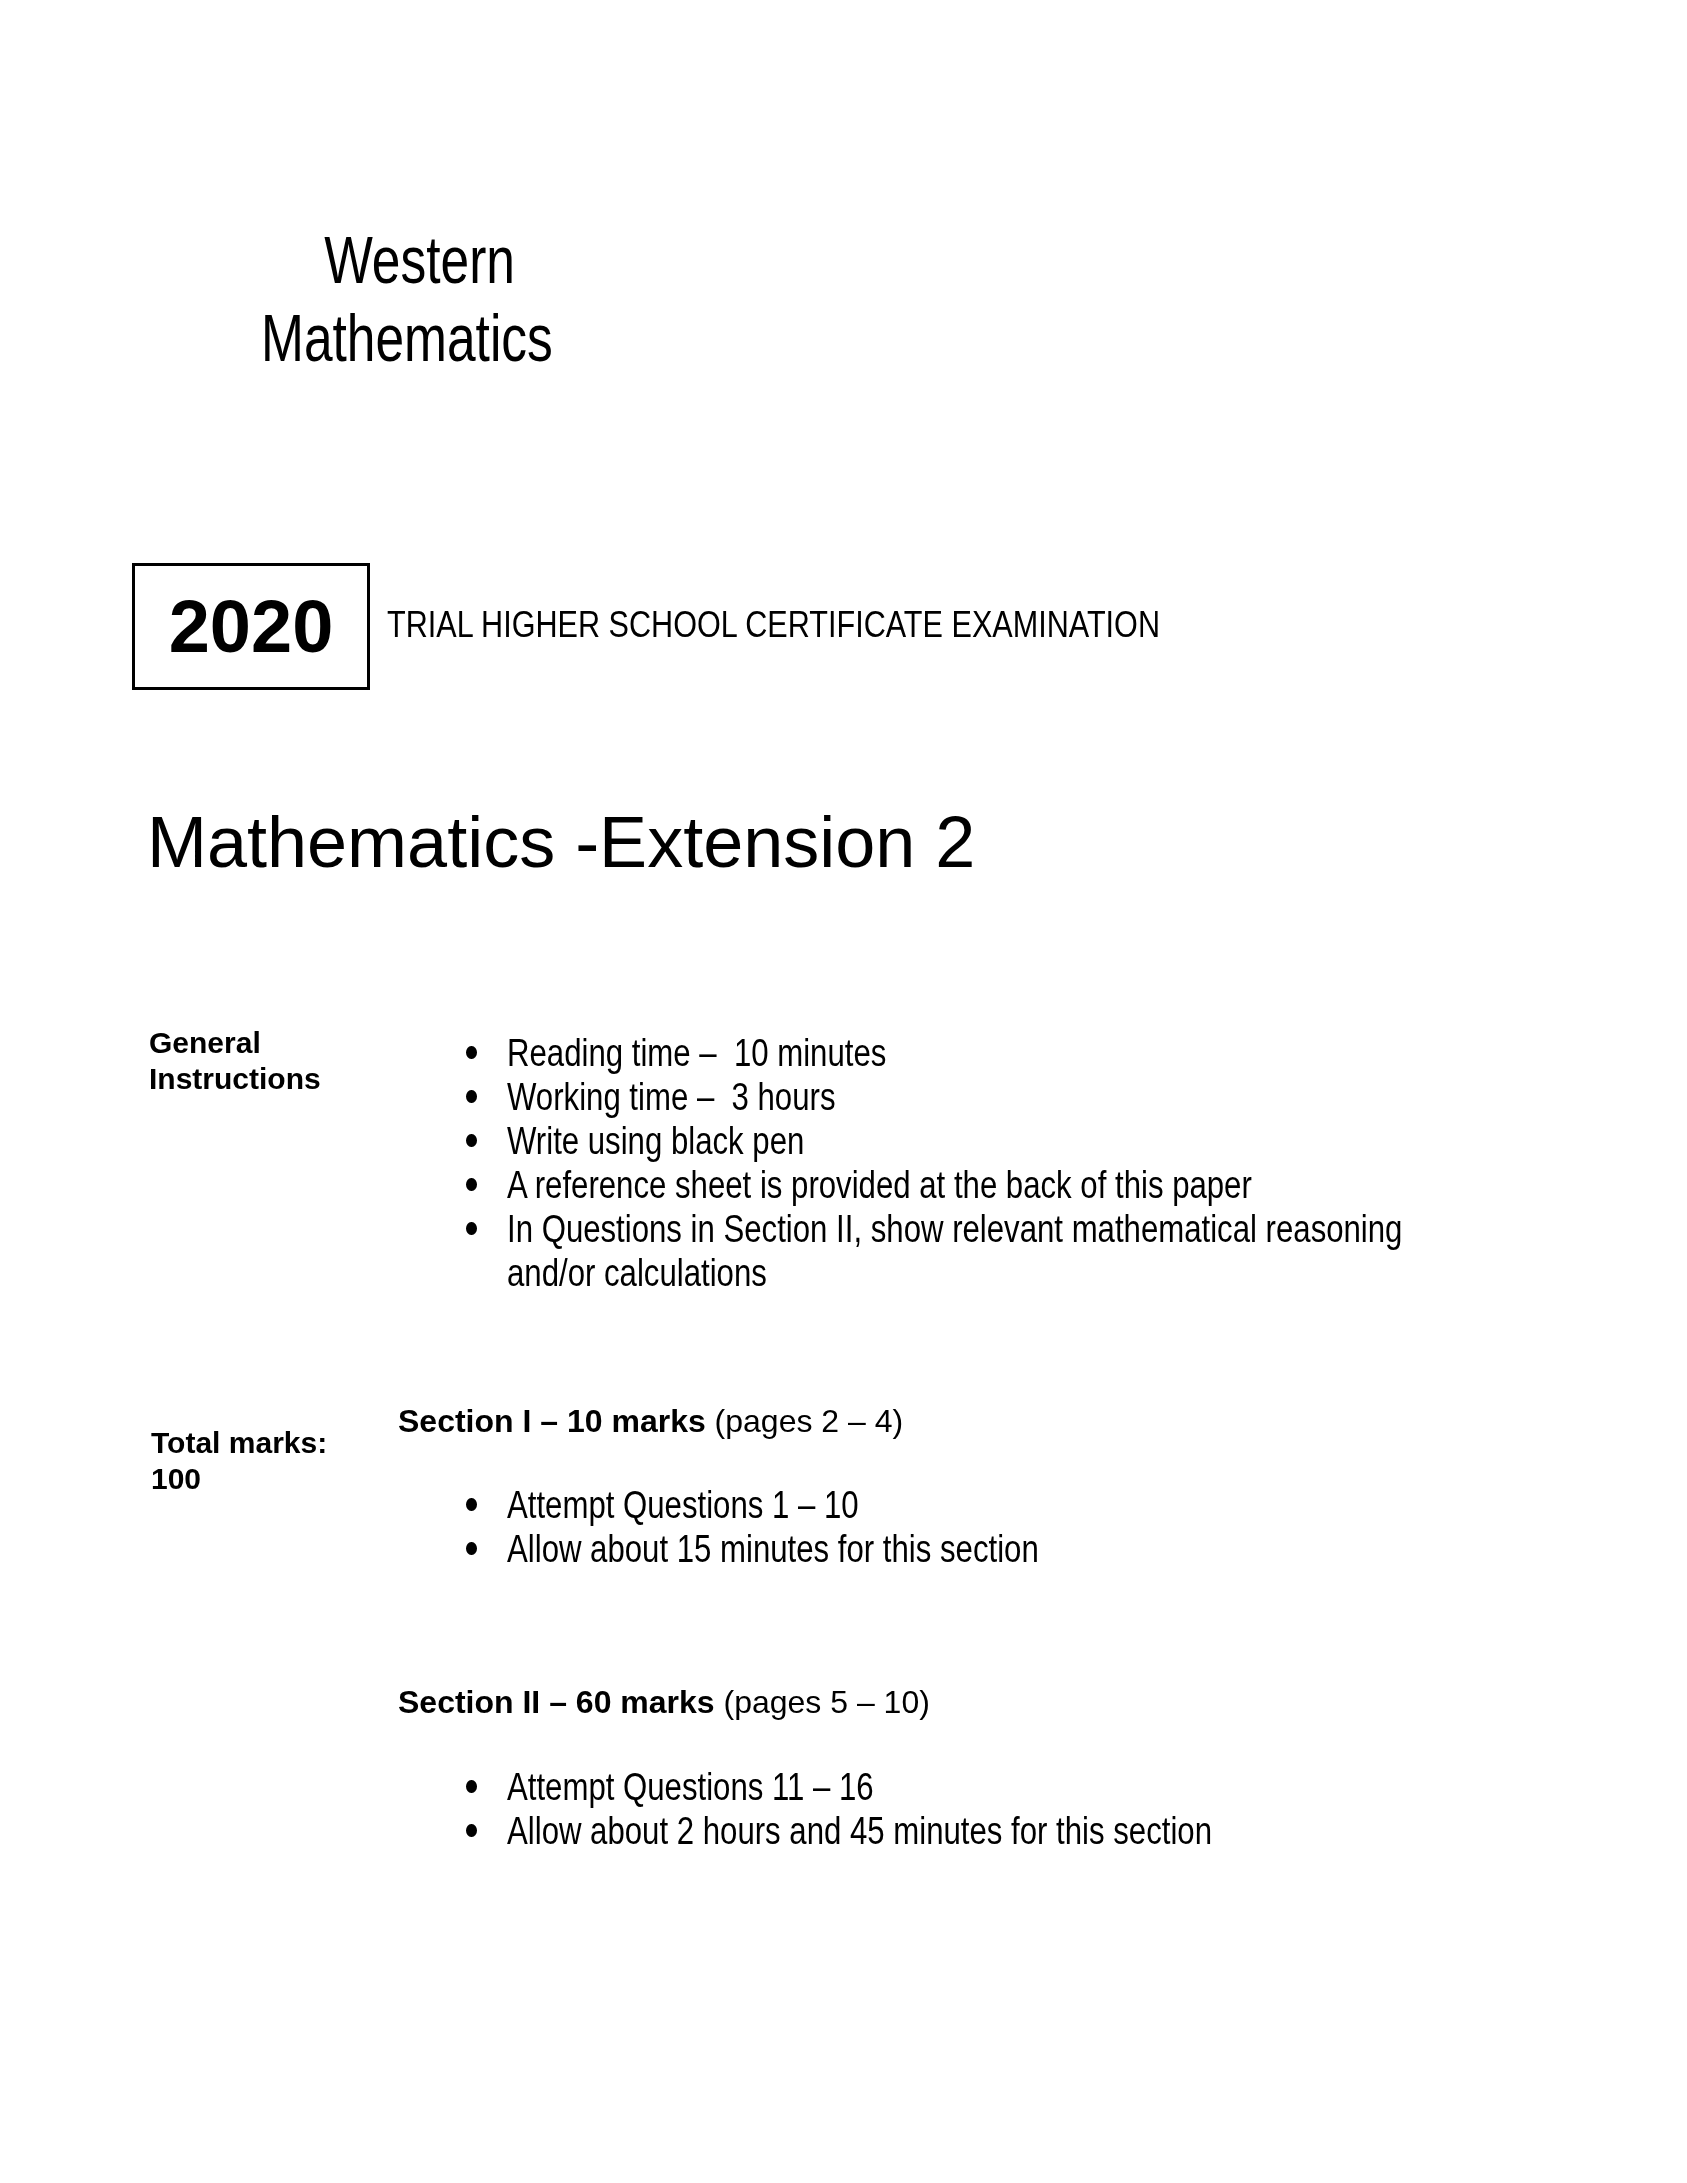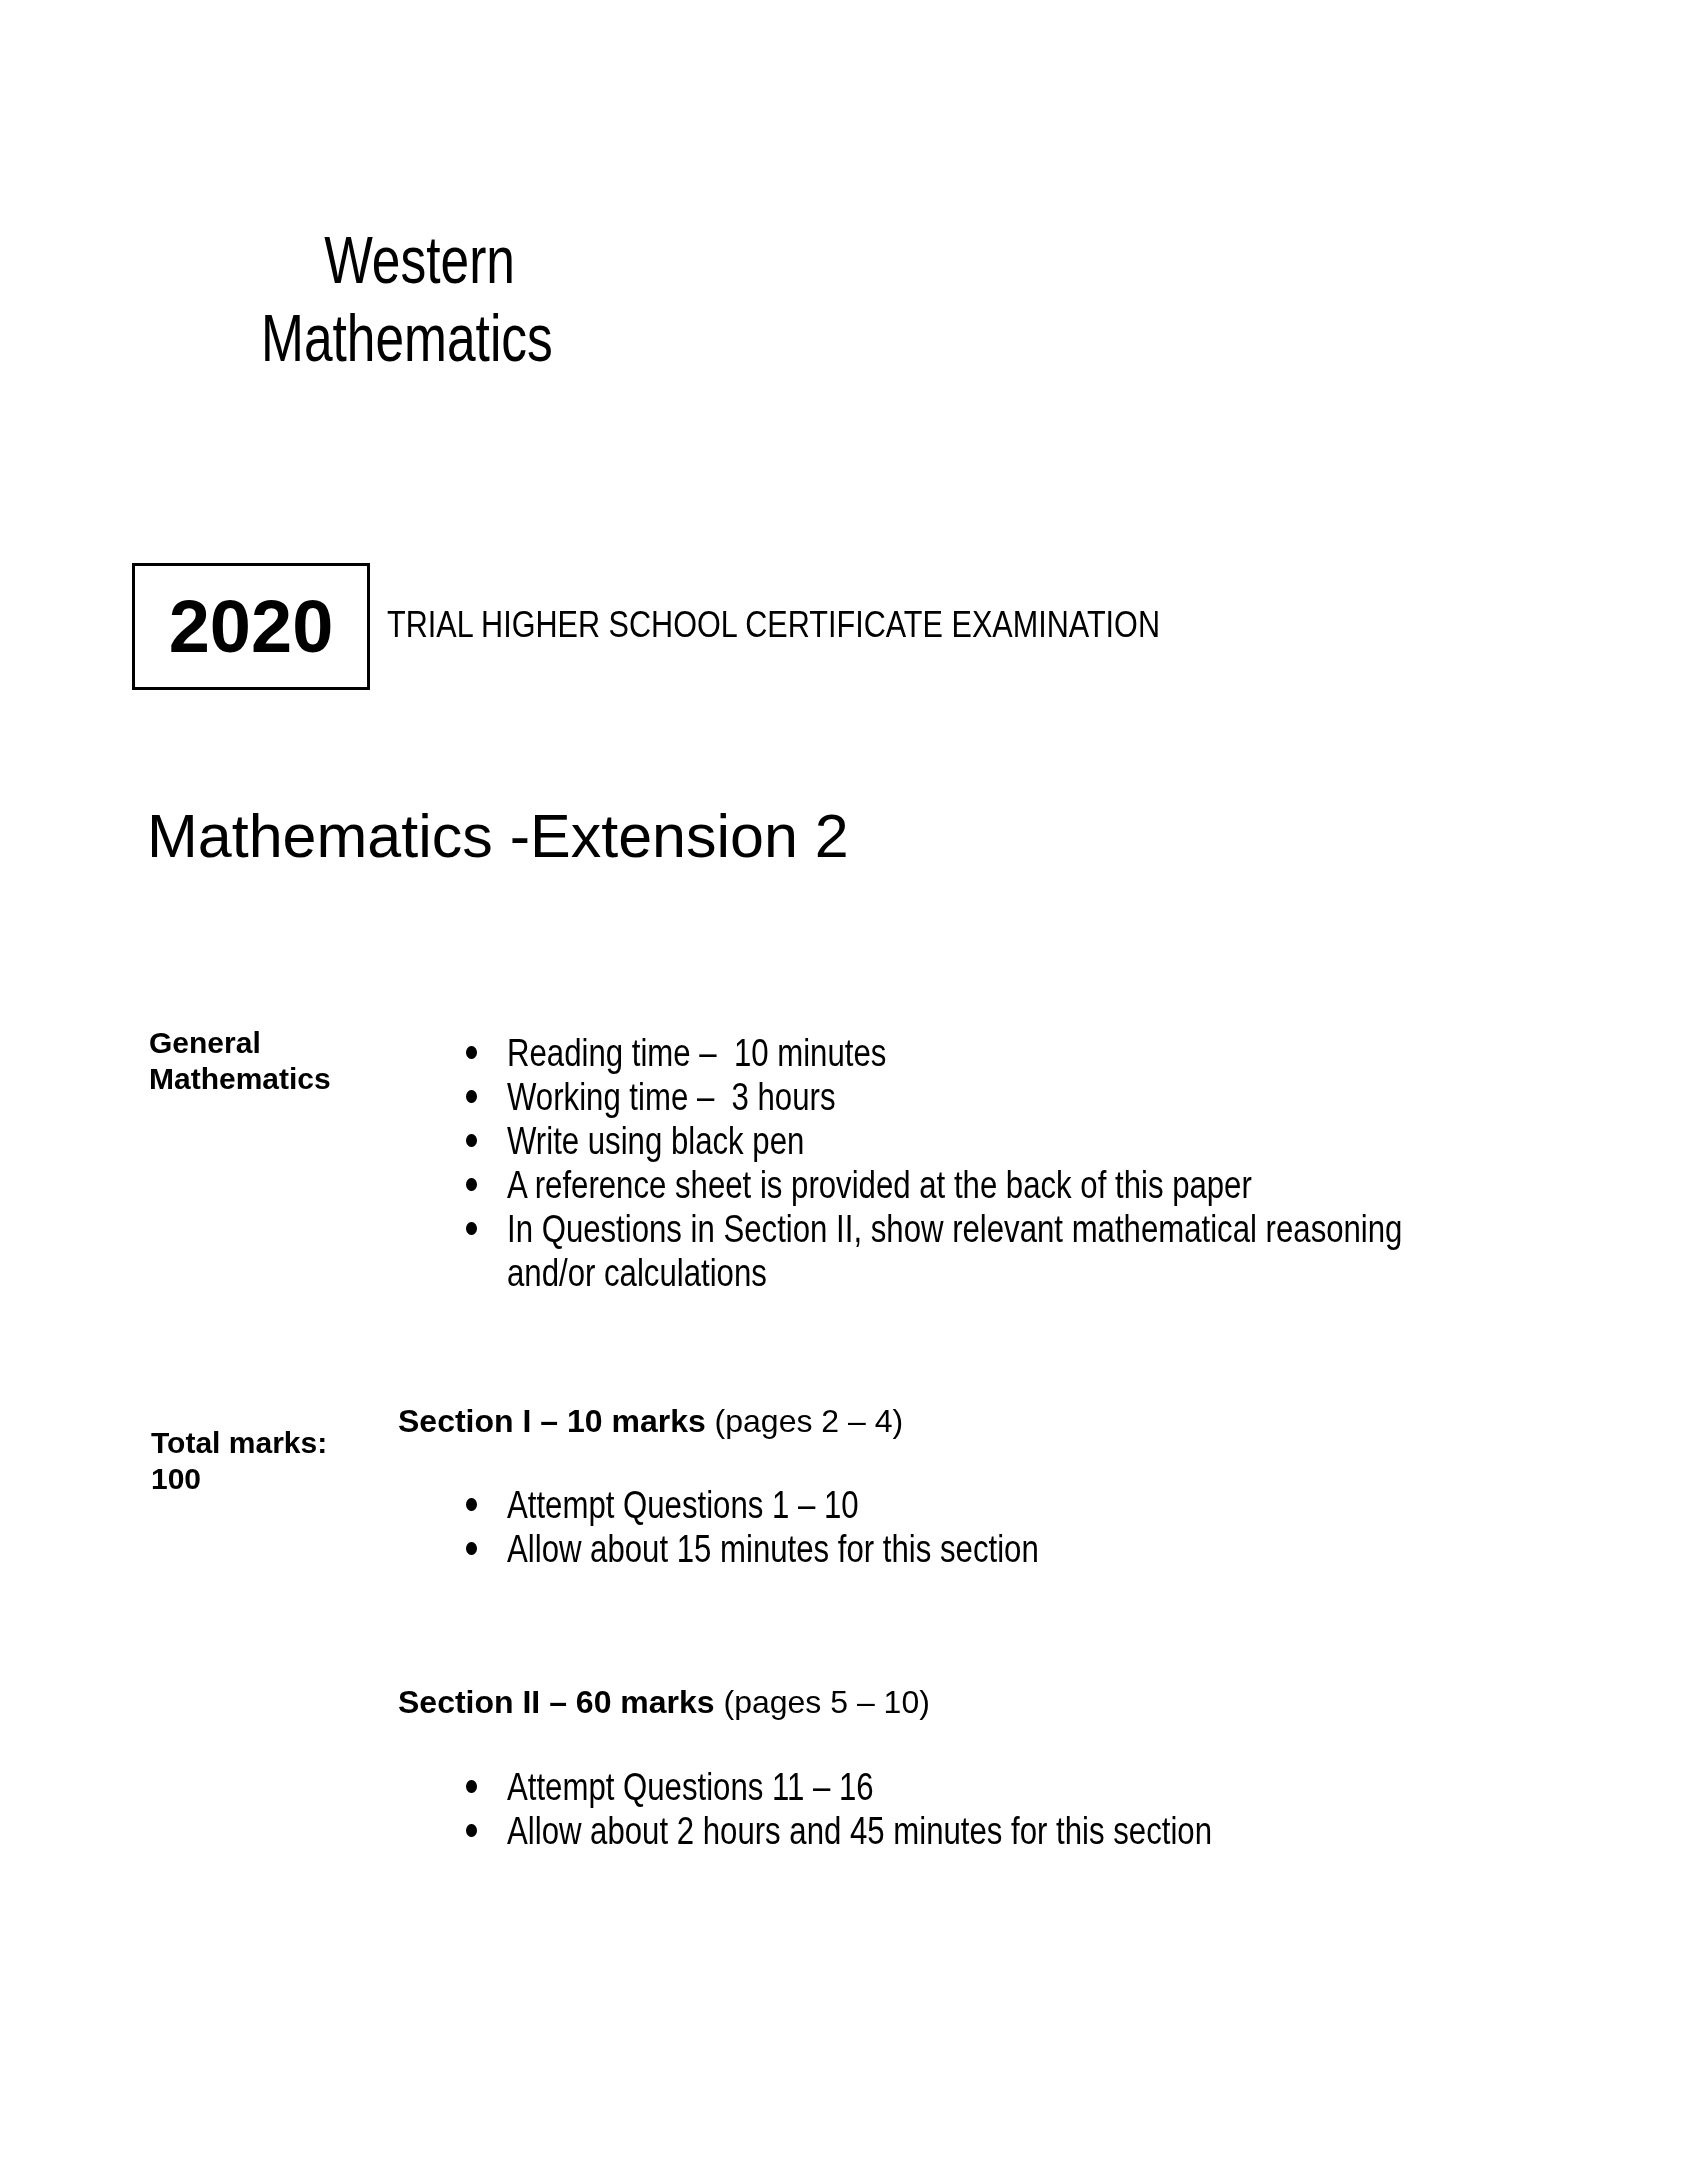--- a/index.html
+++ b/index.html
@@ -29,21 +29,21 @@
     font-weight:bold;font-size:74px;
   }
   .trial{
     position:absolute;left:387px;top:607px;
     font-size:36px;line-height:1;
     transform:scaleX(0.85);transform-origin:0 0;
     white-space:nowrap;
   }
   .subject{
     position:absolute;left:147px;top:806px;margin:0;
-    font-size:61px;font-weight:normal;line-height:1;
+    font-size:72px;font-weight:normal;line-height:1;
     white-space:nowrap;
   }
   .gi-label{
     position:absolute;left:149px;top:1025px;
     font-size:30px;font-weight:bold;line-height:36px;
     white-space:pre-line;
   }
   .tm-label{
     position:absolute;left:151px;top:1404px;
     font-size:30px;font-weight:bold;line-height:36px;margin-top:21px;
@@ -89,21 +89,21 @@
 
   <div class="year-box">
     <span>2020</span>
   </div>
 
   <div class="trial">TRIAL HIGHER SCHOOL CERTIFICATE EXAMINATION</div>
 
   <h1 class="subject">Mathematics -Extension 2</h1>
 
   <div class="gi-label">General
-Mathematics</div>
+Instructions</div>
 
   <ul class="blist gi-list">
     <li><span class="scx">Reading time –&nbsp; 10 minutes</span></li>
     <li><span class="scx">Working time –&nbsp; 3 hours</span></li>
     <li><span class="scx">Write using black pen</span></li>
     <li><span class="scx">A reference sheet is provided at the back of this paper</span></li>
     <li><span class="scx">In Questions in Section II, show relevant mathematical reasoning
 and/or calculations</span></li>
   </ul>
 

